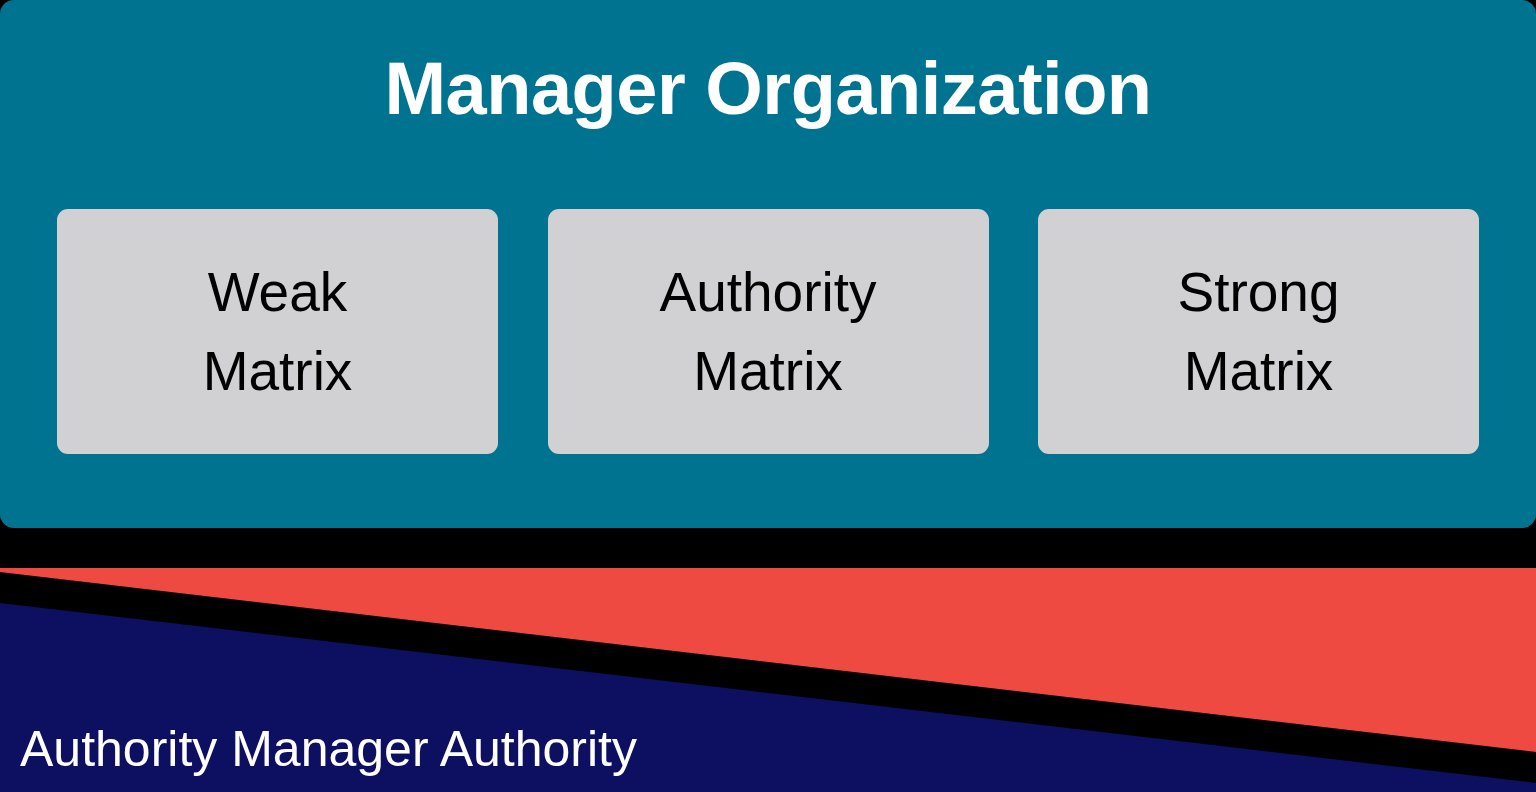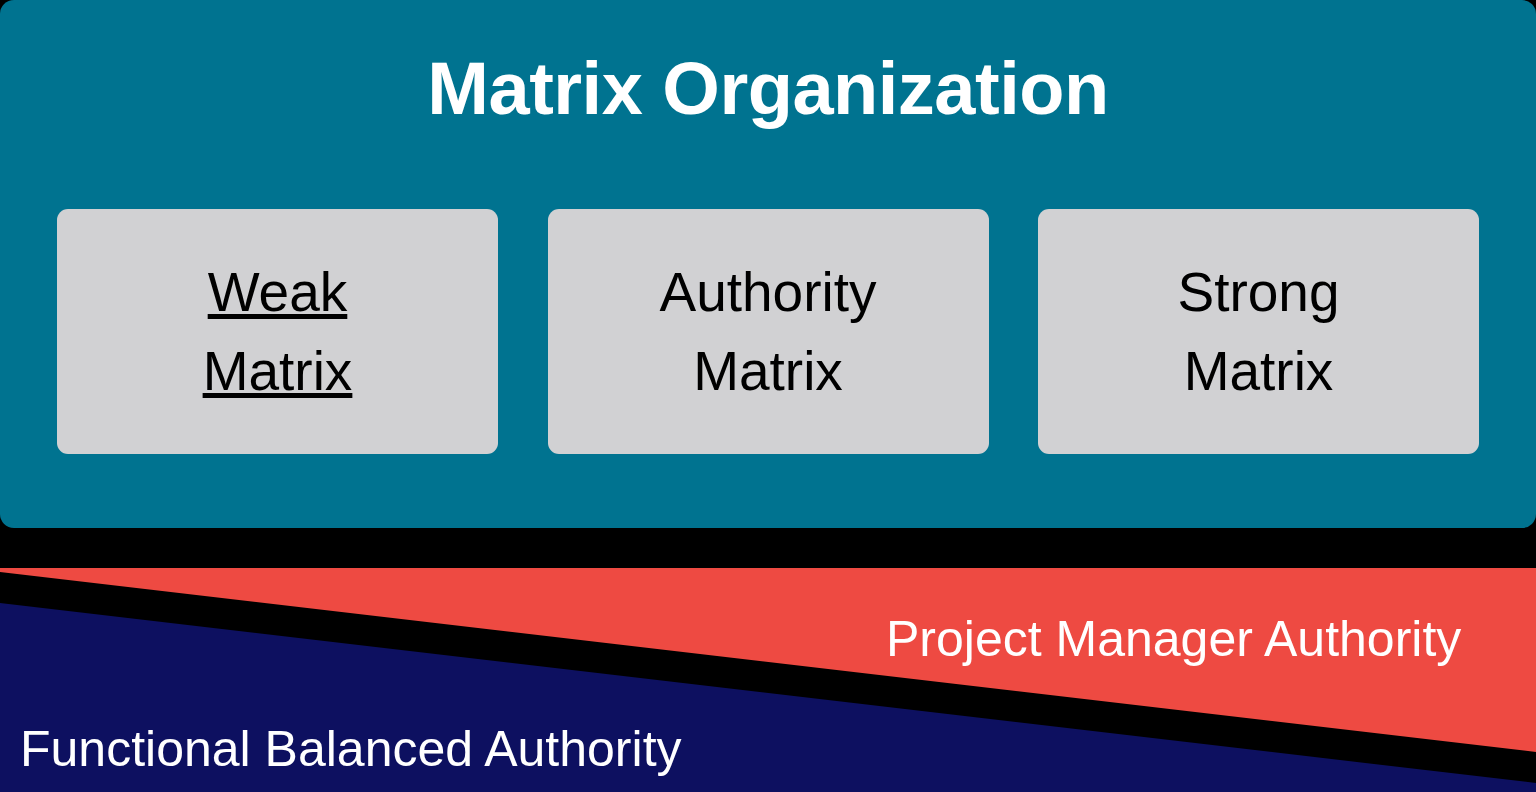--- a/index.html
+++ b/index.html
@@ -114,25 +114,25 @@
     white-space: nowrap;
   }
 </style>
 </head>
 <body>
 
 <div id="stage" style="background: rgb(0, 0, 0);">
 
   <div id="matrix-panel" style="background: rgb(0, 115, 144);">
 
-    <div id="panel-title" style="color: rgb(255, 255, 255);">Matrix Organization</div>
+    <div id="panel-title" style="color: rgb(255, 255, 255);">Manager Organization</div>
 
     <div id="matrix-type-row">
 
-      <div class="matrix-card" style="background: rgb(209, 209, 211); text-decoration: underline;">
+      <div class="matrix-card" style="background: rgb(209, 209, 211);">
         <span class="matrix-card-line" style="color: rgb(0, 0, 0);">Weak</span>
         <span class="matrix-card-line" style="color: rgb(0, 0, 0);">Matrix</span>
       </div>
 
       <div class="matrix-card" style="background: rgb(209, 209, 211);">
         <span class="matrix-card-line" style="color: rgb(0, 0, 0);">Authority</span>
         <span class="matrix-card-line" style="color: rgb(0, 0, 0);">Matrix</span>
       </div>
 
       <div class="matrix-card" style="background: rgb(209, 209, 211); text-align: right;">
@@ -145,19 +145,18 @@
 
   <div id="authority-gradient" style="background: rgb(0, 0, 0);">
 
     <svg id="authority-svg" viewBox="0 0 1536 264" preserveAspectRatio="none">
 
       <polygon id="pm-wedge" points="0,40 1536,40 1536,224 0,44" fill="#EE4A42"></polygon>
 
       <polygon id="fm-wedge" points="0,75 1536,255 1536,264 0,264" fill="#0D1060"></polygon>
     </svg>
 
-    <div id="pm-authority-label" style="color: rgb(255, 255, 255);">Project Manager Authority</div>
 
-    <div id="fm-authority-label" style="color: rgb(255, 255, 255);">Functional Balanced Authority</div>
+    <div id="fm-authority-label" style="color: rgb(255, 255, 255);">Authority Manager Authority</div>
 
   </div>
 
 </div>
 
 </body></html>

